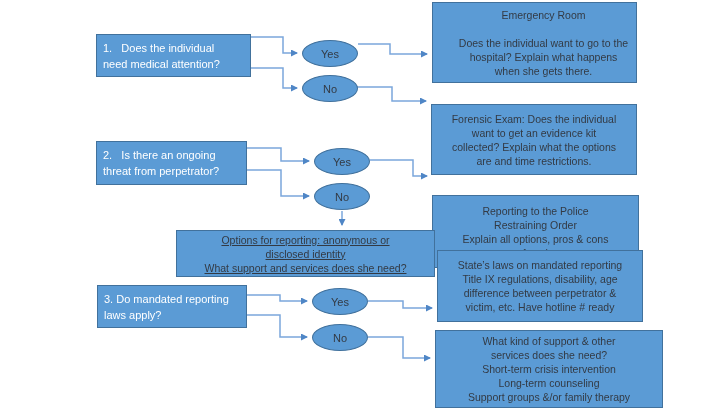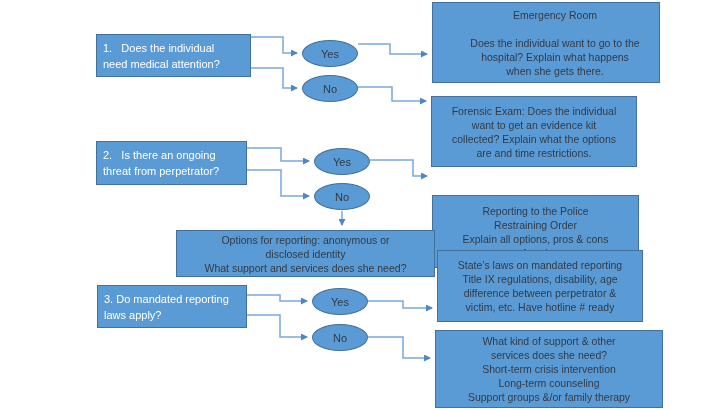--- a/index.html
+++ b/index.html
@@ -99,40 +99,40 @@
   <div class="shape question" style="left:97px; top:285px; width:150px; height:43px;">3. Do mandated reporting
 laws apply?</div>
 
   <div class="shape ellipse" style="left:302px; top:40px; width:56px; height:27px;">Yes</div>
   <div class="shape ellipse" style="left:302px; top:75px; width:56px; height:27px;">No</div>
   <div class="shape ellipse" style="left:314px; top:148px; width:56px; height:27px;">Yes</div>
   <div class="shape ellipse" style="left:314px; top:183px; width:56px; height:27px;">No</div>
   <div class="shape ellipse" style="left:312px; top:288px; width:56px; height:27px;">Yes</div>
   <div class="shape ellipse" style="left:312px; top:324px; width:56px; height:27px;">No</div>
 
-  <div class="shape outcome" style="left:432px; top:2px; width:228px; height:81px;padding-left:22px;">Emergency Room
+  <div class="shape outcome" style="left:432px; top:2px; width:205px; height:81px;padding-left:22px;">Emergency Room
 
 Does the individual want to go to the
 hospital? Explain what happens
 when she gets there.</div>
-  <div class="shape outcome" style="left:431px; top:96px; width:206px; height:71px;">Forensic Exam: Does the individual
+  <div class="shape outcome" style="left:431px; top:104px; width:206px; height:71px;">Forensic Exam: Does the individual
 want to get an evidence kit
 collected? Explain what the options
 are and time restrictions.</div>
   <div class="shape outcome" style="left:432px; top:167px; width:207px; height:73px;margin-top:28px;">Reporting to the Police
 Restraining Order
 Explain all options, pros &amp; cons
 of each.</div>
   <div class="shape outcome" style="left:437px; top:250px; width:206px; height:72px;">State’s laws on mandated reporting
 Title IX regulations, disability, age
 difference between perpetrator &amp;
 victim, etc. Have hotline # ready</div>
   <div class="shape outcome" style="left:435px; top:330px; width:228px; height:78px;">What kind of support &amp; other
 services does she need?
 Short-term crisis intervention
 Long-term counseling
 Support groups &amp;/or family therapy</div>
 
-  <div class="shape outcome" style="left:176px; top:230px; width:259px; height:47px;">Options for reporting: anonymous or
+  <div class="shape outcome" style="left:176px; top:230px; width:259px; height:47px;text-decoration:underline;">Options for reporting: anonymous or
 disclosed identity
 What support and services does she need?</div>
 
 </div>
 
 </body></html>

